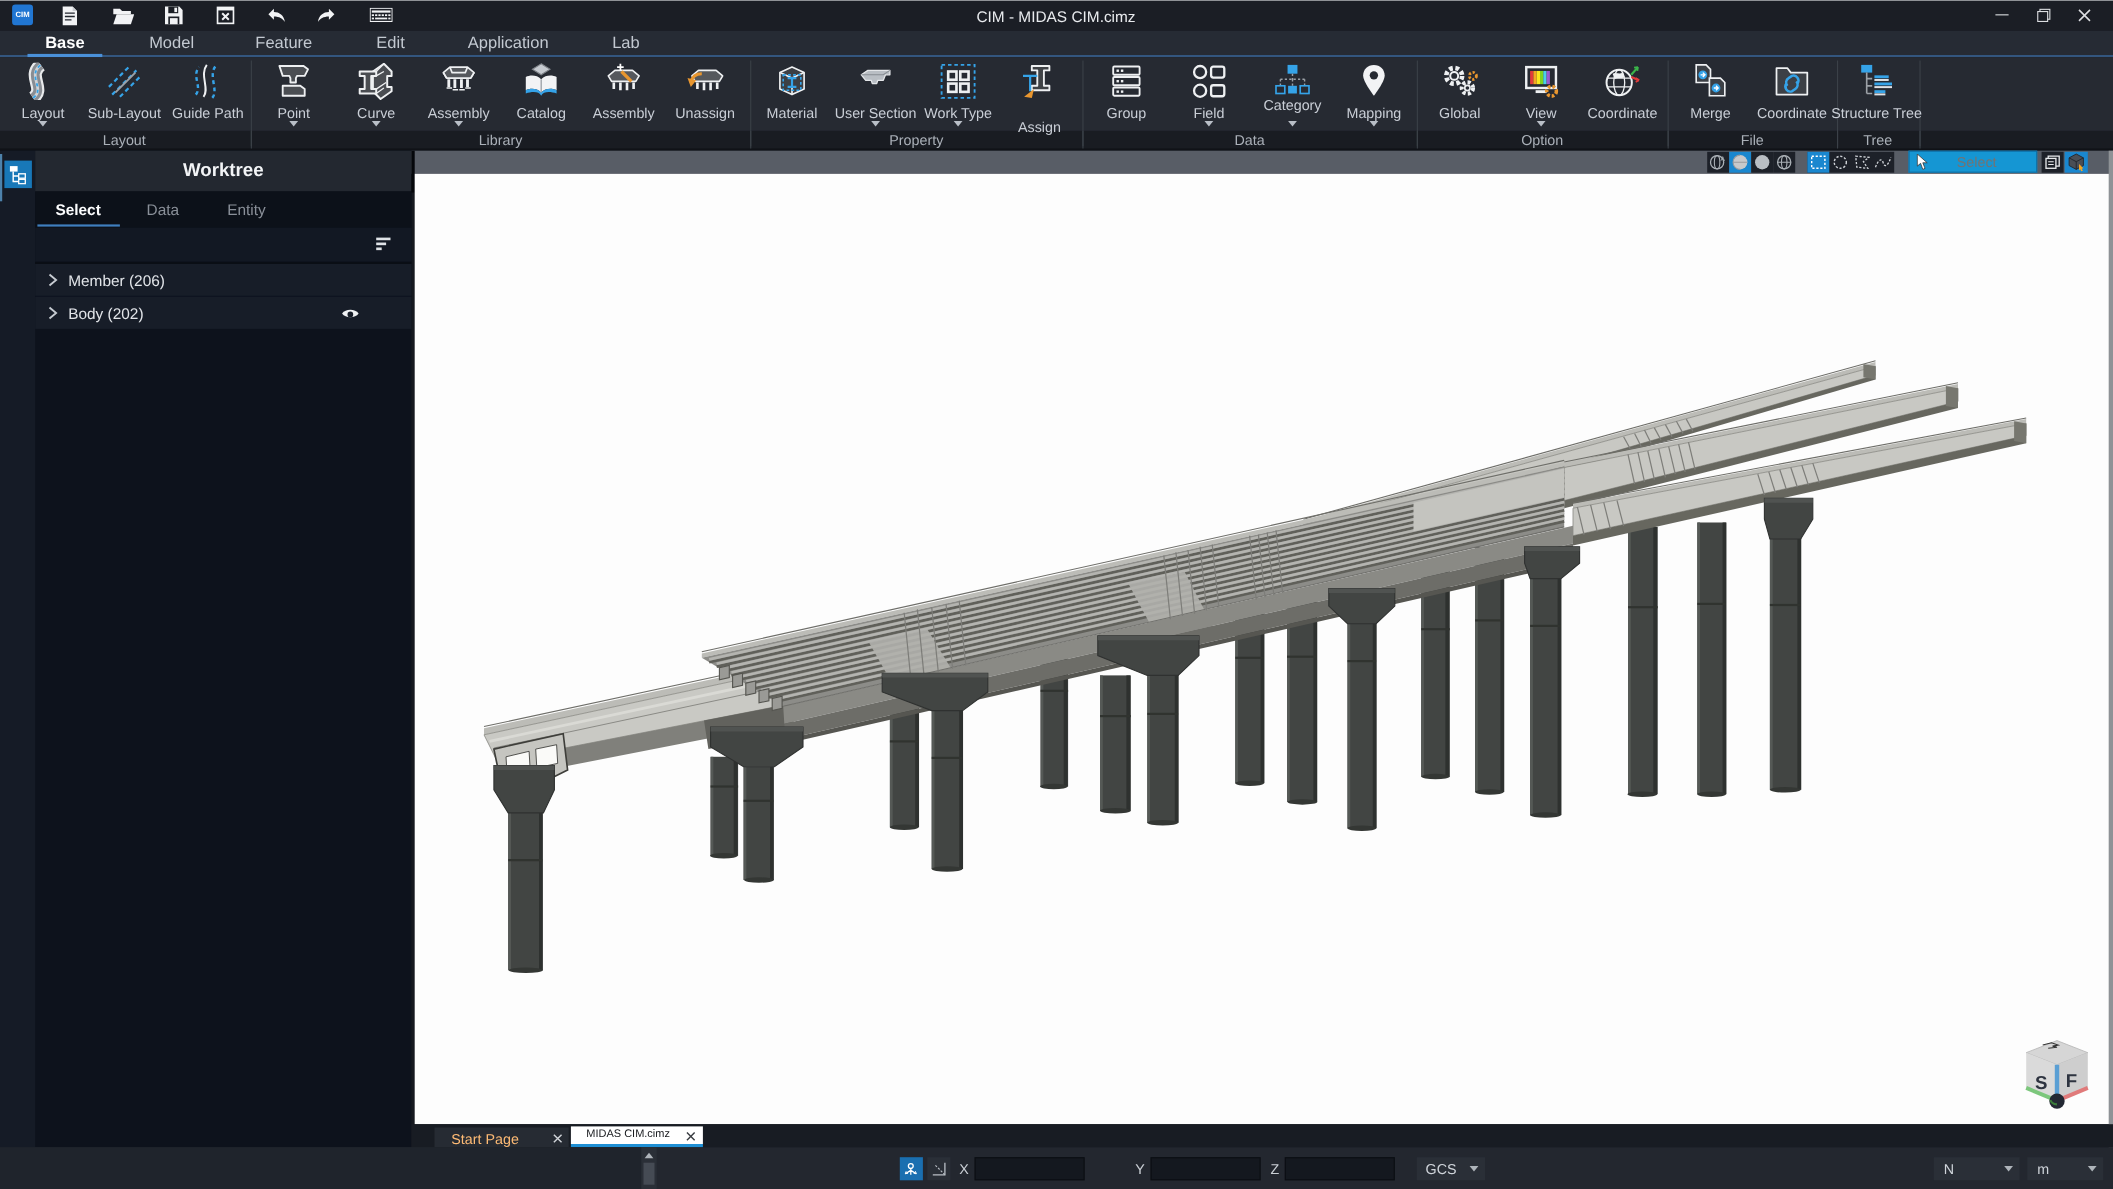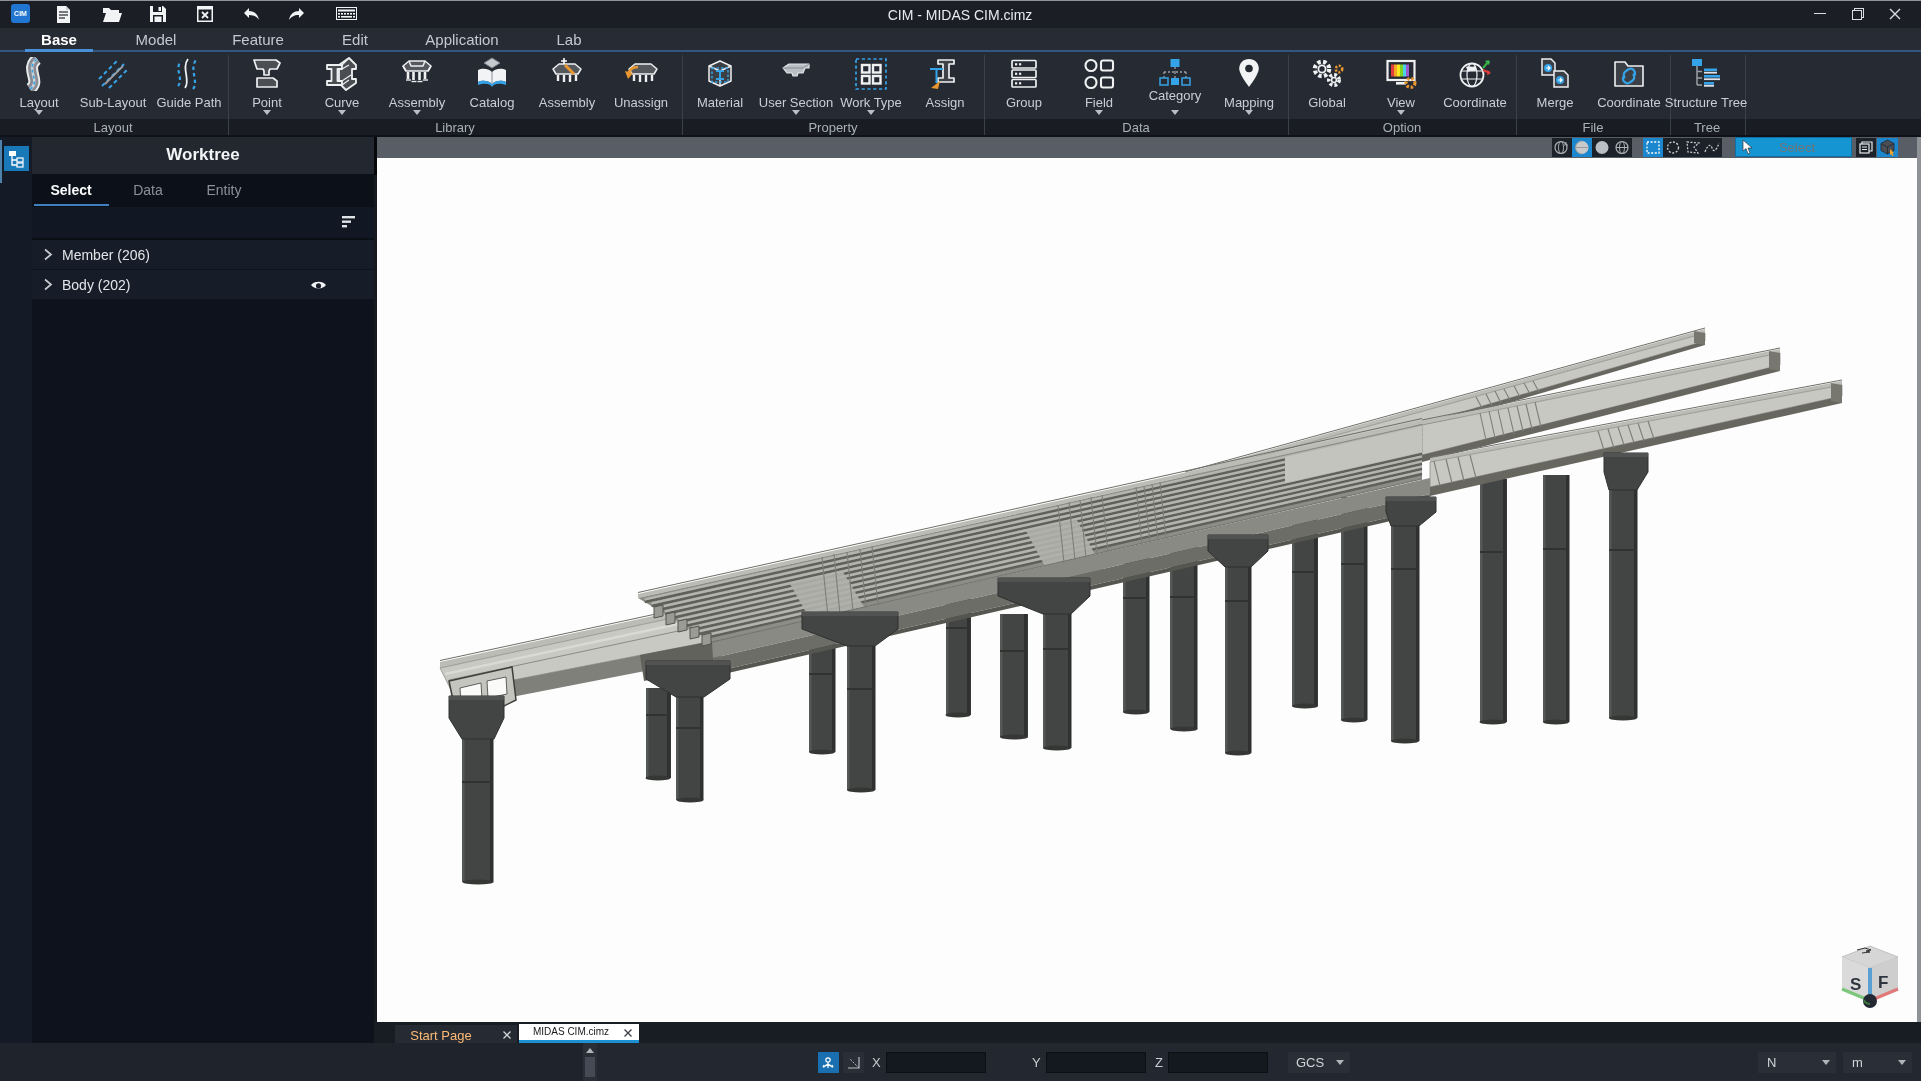--- a/index.html
+++ b/index.html
@@ -122,21 +122,21 @@
 <div class="lbl" style="left:417px;top:95px">Assembly</div>
 <div class="caret" style="left:417px;top:110px"></div>
 <div class="lbl" style="left:492px;top:95px">Catalog</div>
 <div class="lbl" style="left:567px;top:95px">Assembly</div>
 <div class="lbl" style="left:641px;top:95px">Unassign</div>
 <div class="lbl" style="left:720px;top:95px">Material</div>
 <div class="lbl" style="left:796px;top:95px">User Section</div>
 <div class="caret" style="left:796px;top:110px"></div>
 <div class="lbl" style="left:871px;top:95px">Work Type</div>
 <div class="caret" style="left:871px;top:110px"></div>
-<div class="lbl" style="left:945px;top:95px">Assign</div>
+<div class="lbl" style="left:945px;top:108px">Assign</div>
 <div class="lbl" style="left:1024px;top:95px">Group</div>
 <div class="lbl" style="left:1099px;top:95px">Field</div>
 <div class="caret" style="left:1099px;top:110px"></div>
 <div class="lbl" style="left:1175px;top:88px">Category</div>
 <div class="caret" style="left:1175px;top:110px"></div>
 <div class="lbl" style="left:1249px;top:95px">Mapping</div>
 <div class="caret" style="left:1249px;top:110px"></div>
 <div class="lbl" style="left:1327px;top:95px">Global</div>
 <div class="lbl" style="left:1401px;top:95px">View</div>
 <div class="caret" style="left:1401px;top:110px"></div>

